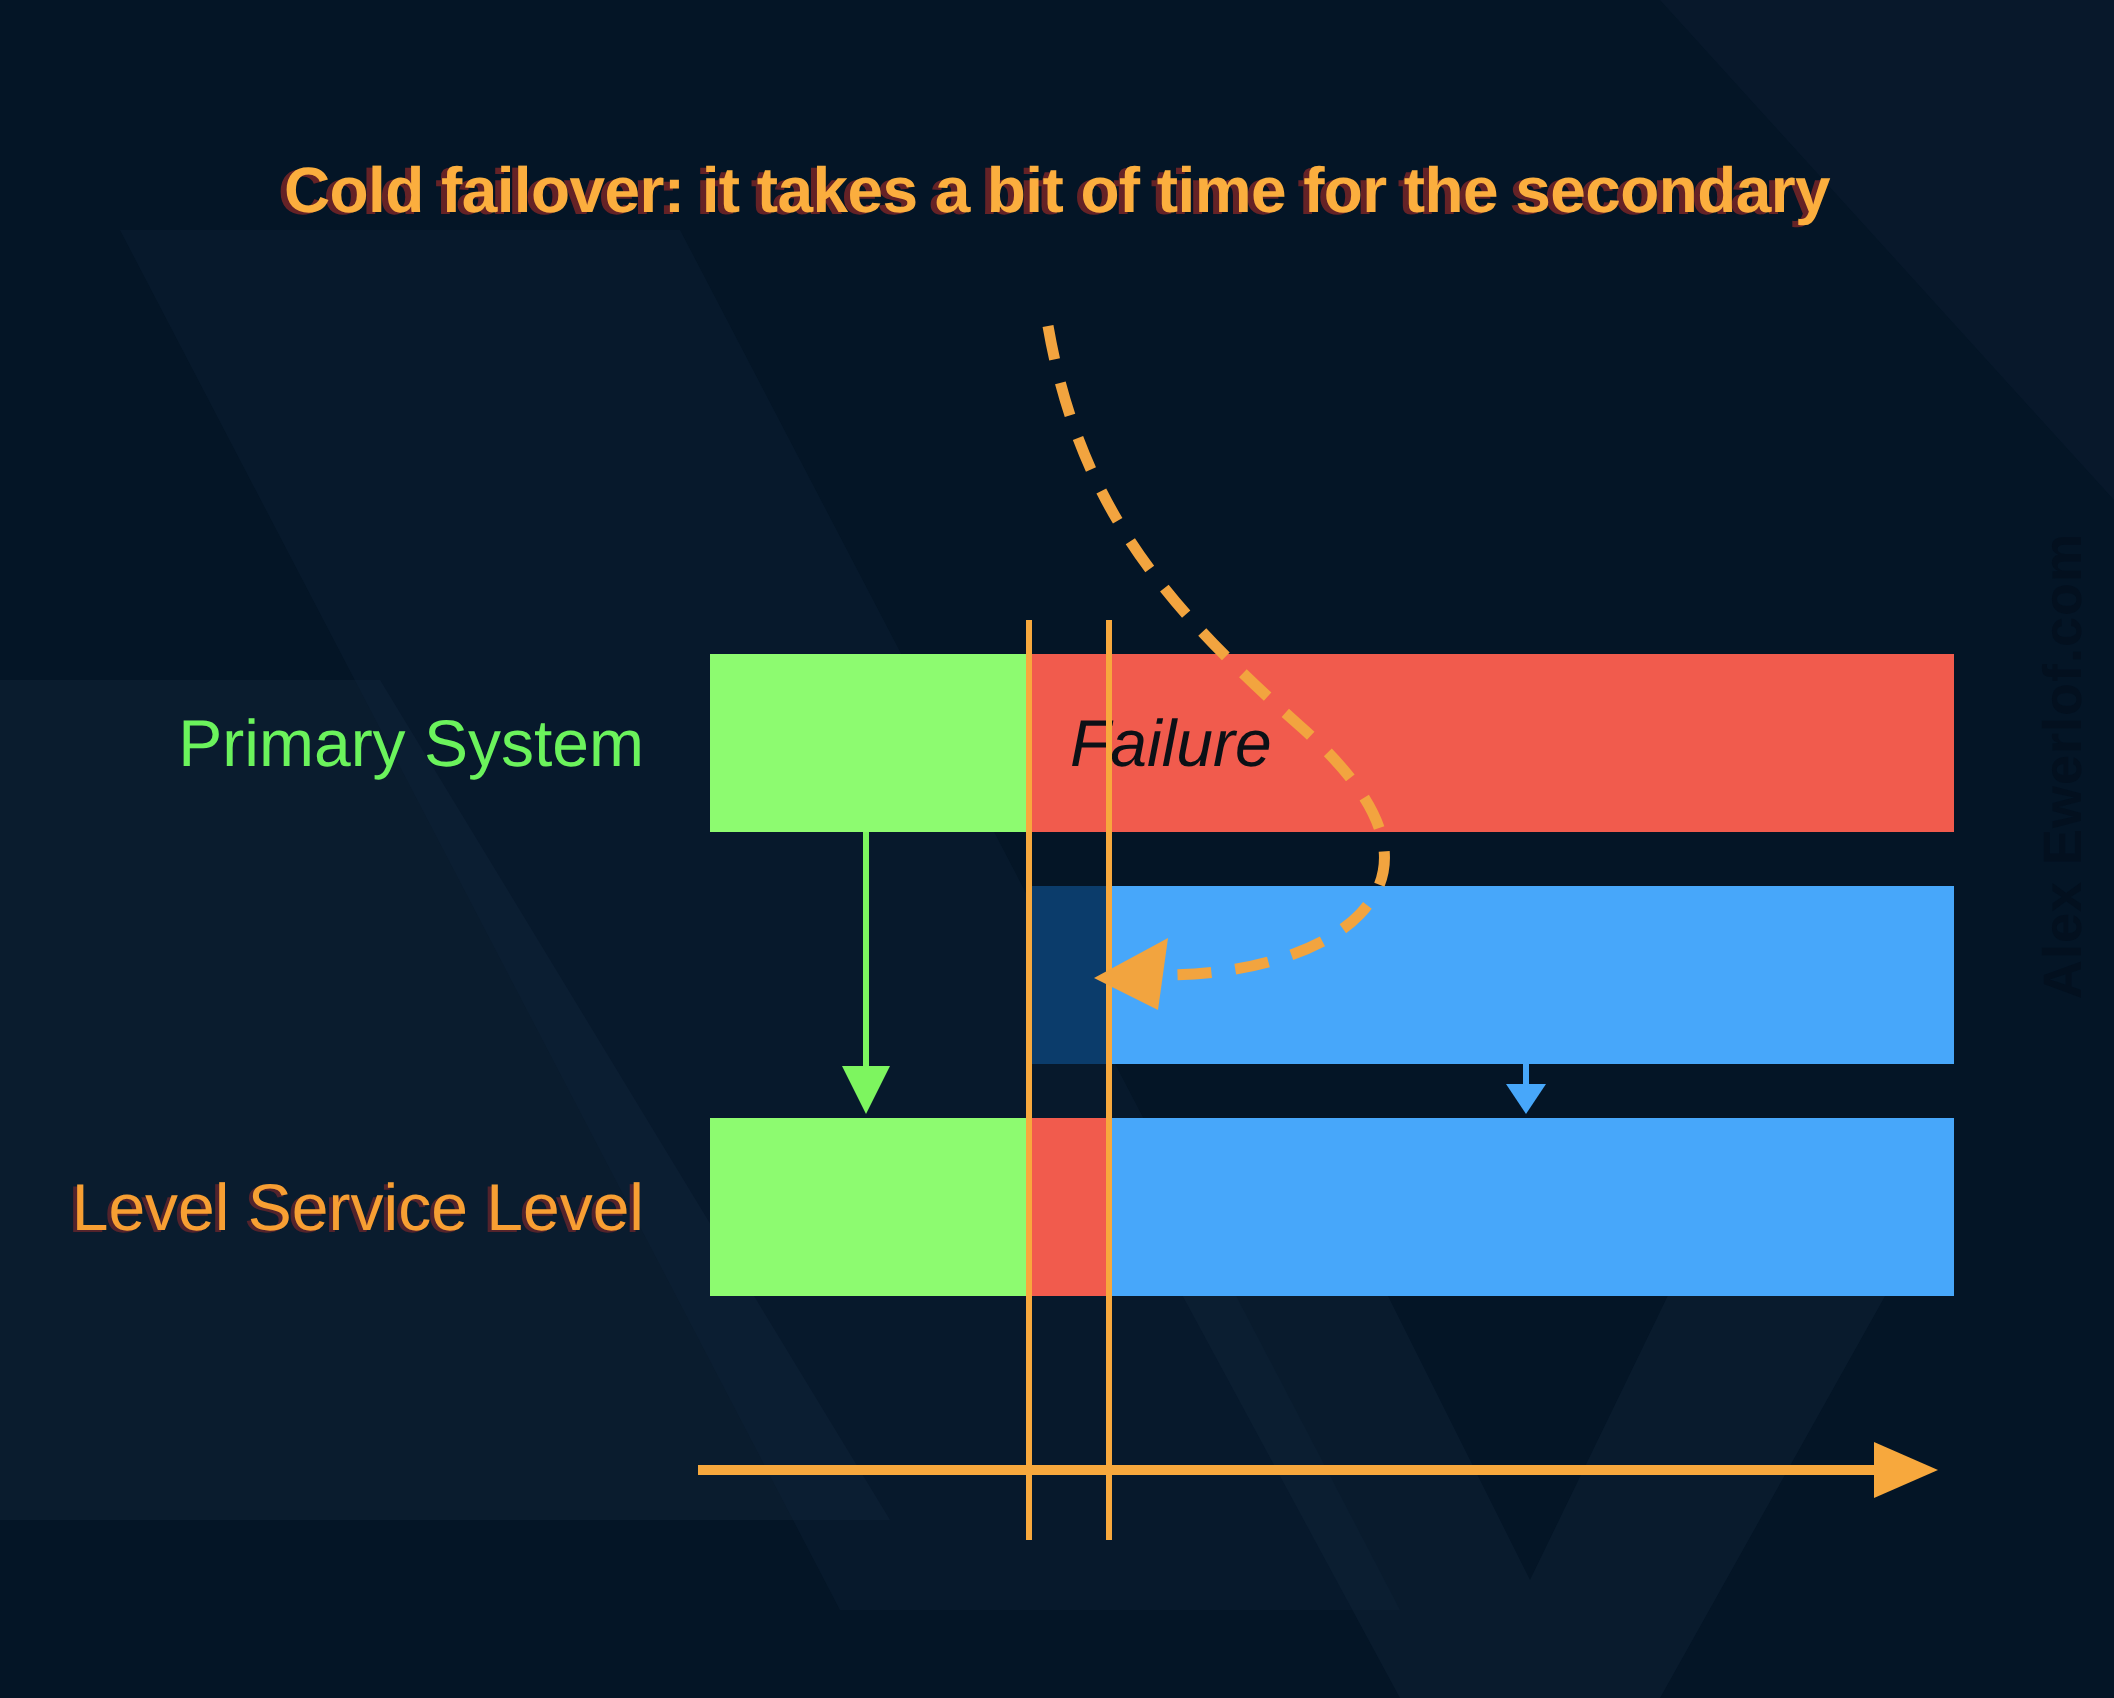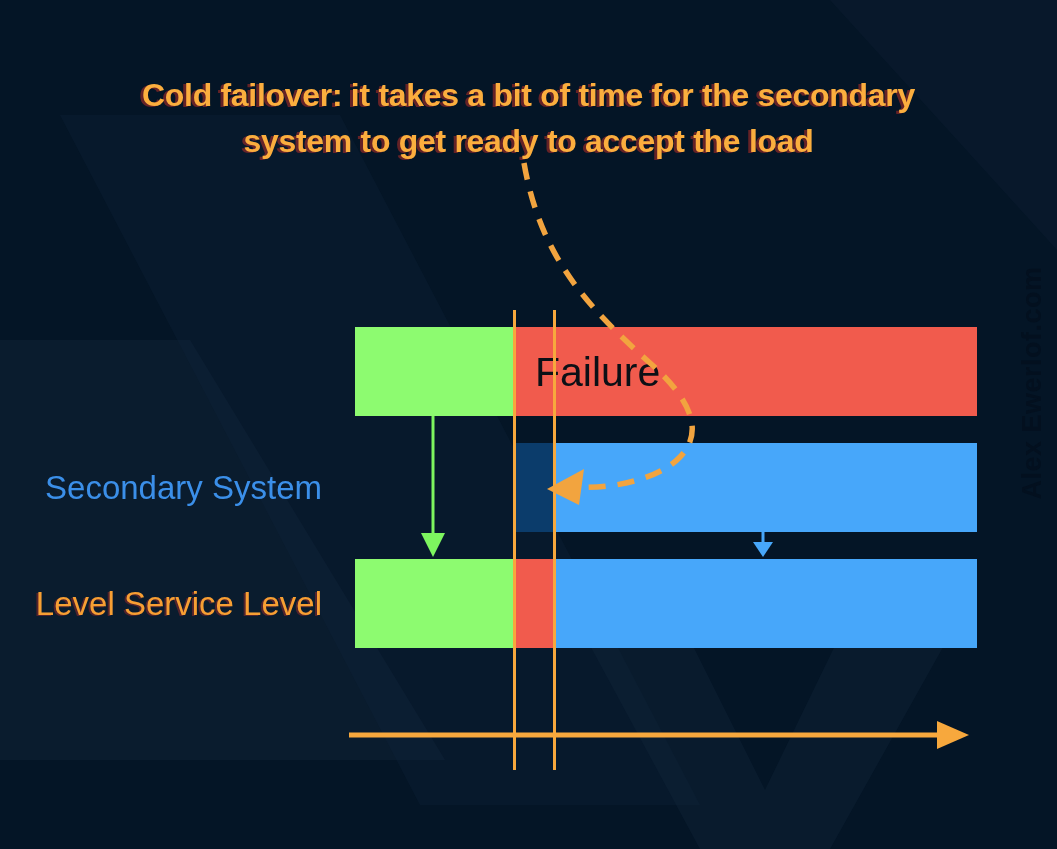--- a/index.html
+++ b/index.html
@@ -41,21 +41,21 @@
   .c-red{background:#F15B4D;}
   .c-blue{background:#47A7FA;}
   .c-dark{background:#0B3C6B;}
   .w-158{width:158px;}
   .w-464{width:464px;}
   .w-40{width:40px;}
   .w-424{width:424px;}
 
   .failure-text{
     position:absolute;left:22px;top:50%;transform:translateY(-50%);
-    font-size:41px;color:#0c1016;white-space:nowrap;
+    font-size:33px;color:#0c1016;white-space:nowrap;font-style:italic;
   }
 
   .time-label{
     position:absolute;top:744px;left:700px;width:225px;z-index:4;
     text-align:right;
     font-size:39px;font-weight:bold;font-style:italic;
     color:#F7A83D;
     text-shadow:-2px 1px 0 rgba(220,50,40,0.4);
   }
 
@@ -77,24 +77,23 @@
 
   <svg class="bg" width="1057" height="849" viewBox="0 0 1057 849">
     <polygon points="0,340 190,340 445,760 0,760" fill="#12253A" opacity="0.45"></polygon>
     <polygon points="60,115 340,115 700,805 420,805" fill="#12253A" opacity="0.30"></polygon>
     <polygon points="560,590 665,590 765,790 862,590 975,590 830,849 700,849" fill="#12253A" opacity="0.40"></polygon>
     <polygon points="830,0 1057,0 1057,250" fill="#12253A" opacity="0.25"></polygon>
   </svg>
 
   <h1 class="title">
     <span>Cold failover: it takes a bit of time for the secondary</span>
-    <span>system to get ready to accept the load</span>
   </h1>
 
-  <div class="row-label label-secondary">Secondary System</div>
+  <div class="row-label label-primary">Primary System</div>
   <div class="row-label label-total">Level Service Level</div>
 
   <div class="bar bar-primary">
     <div class="seg c-green w-158"></div>
     <div class="seg c-red w-464">
       <span class="failure-text">Failure</span>
     </div>
   </div>
 
   <div class="bar bar-secondary">

